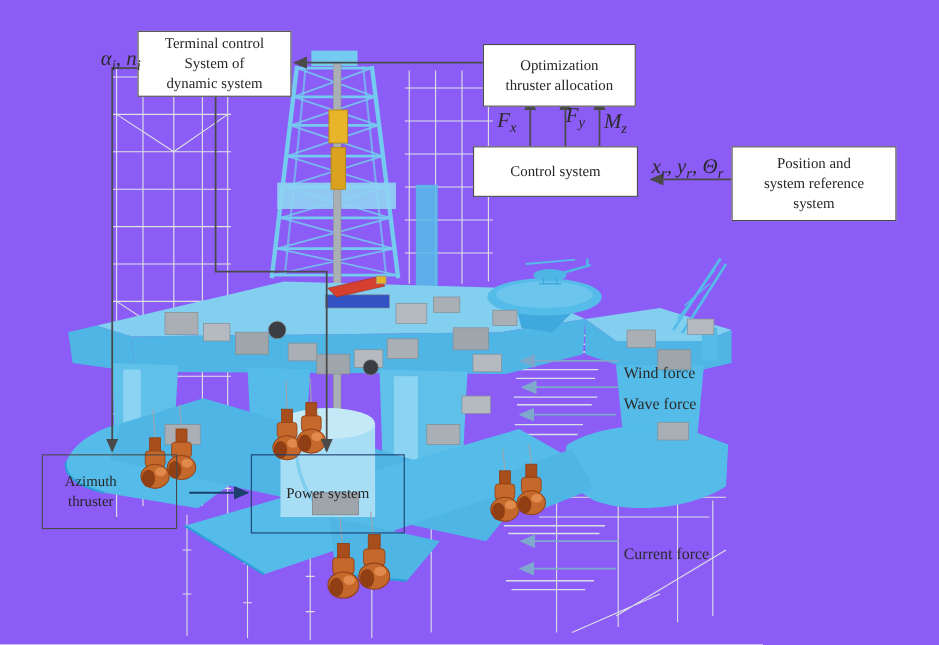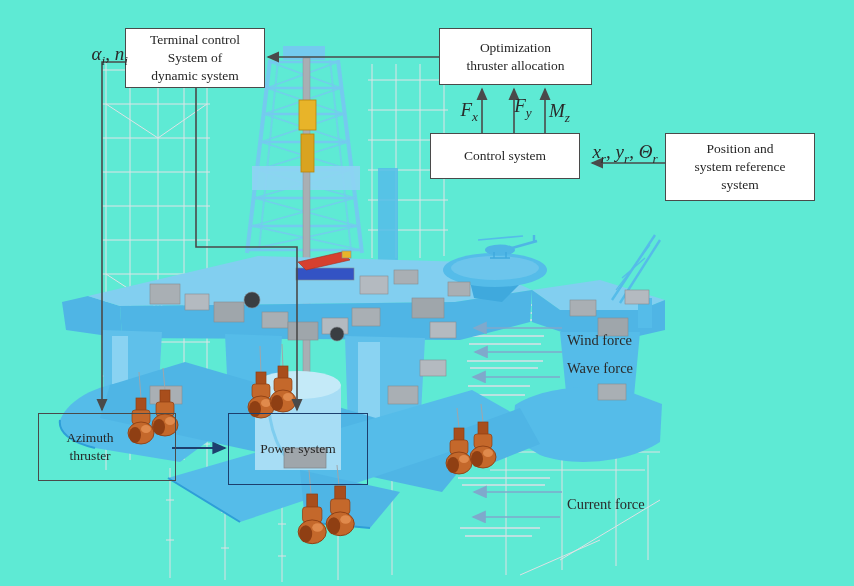--- a/index.html
+++ b/index.html
@@ -1,16 +1,16 @@
 <!DOCTYPE html>
 <html><head>
 <meta charset="utf-8">
 <style>
   html,body{margin:0;padding:0;background:#ffffff;}
-  .canvas{position:relative;width:854px;height:586px;background:#5eead4;overflow:hidden;
+  .canvas{position:relative;width:854px;height:586px;background:#8b5cf6;overflow:hidden;
           font-family:"Liberation Serif", serif;color:#1f1f1f;}
   .scene{position:absolute;left:0;top:0;}
   .fbox{position:absolute;border:1.5px solid #4a4a4a;background:#ffffff;
         display:flex;flex-direction:column;align-items:center;justify-content:center;
         text-align:center;font-size:13.5px;line-height:1.32;box-sizing:border-box;color:#262626;}
   .fbox.clear{background:transparent;}
   .fbox.navy{border-color:#1d3f6e;text-align:center;}
   .fbox span{display:block;}
   .lbl{position:absolute;font-size:14.5px;color:#2a2a2a;white-space:nowrap;}
   .math{position:absolute;font-size:19px;color:#2a2a2a;white-space:nowrap;}
@@ -197,46 +197,46 @@
       <path d="M560 517 H473" marker-end="url(#mBlue)"></path>
     </g>
   </svg>
 
   <div class="fbox" style="left:125px;top:28px;width:140px;height:60px;">
     <span>Terminal control</span>
     <span>System of</span>
     <span>dynamic system</span>
   </div>
 
-  <div class="fbox" style="left:439px;top:28px;width:153px;height:57px;text-align:right;">
+  <div class="fbox" style="left:439px;top:40px;width:139px;height:57px;text-align:right;">
     <span>Optimization</span>
     <span>thruster allocation</span>
   </div>
 
   <div class="fbox" style="left:430px;top:133px;width:150px;height:46px;">
     <span>Control system</span>
   </div>
 
   <div class="fbox" style="left:665px;top:133px;width:150px;height:68px;">
     <span>Position and</span>
     <span>system reference</span>
     <span>system</span>
   </div>
 
-  <div class="fbox clear" style="left:38px;top:413px;width:138px;height:68px;padding-right:34px;">
+  <div class="fbox clear" style="left:38px;top:413px;width:123px;height:68px;padding-right:34px;">
     <span>Azimuth</span>
     <span>thruster</span>
   </div>
 
   <div class="fbox clear navy" style="left:228px;top:413px;width:140px;height:72px;">
     <span>Power system</span>
   </div>
 
   <div class="math" style="left:76px;top:43px;width:52px;text-align:right;"><i>α</i><sub>i</sub><i>, n</i><sub>i</sub></div>
-  <div class="math" style="left:452px;top:99px;width:26px;text-align:right;"><i>F</i><sub>x</sub></div>
+  <div class="math" style="left:452px;top:99px;width:26px;"><i>F</i><sub>x</sub></div>
   <div class="math" style="left:510px;top:95px;width:26px;text-align:center;"><i>F</i><sub>y</sub></div>
   <div class="math" style="left:549px;top:100px;width:28px;"><i>M</i><sub>z</sub></div>
   <div class="math" style="left:584px;top:141px;width:82px;text-align:center;"><i>x</i><sub>r</sub><i>, y</i><sub>r</sub><i>, Θ</i><sub>r</sub></div>
 
   <div class="lbl" style="left:567px;top:332px;">Wind force</div>
   <div class="lbl" style="left:567px;top:360px;">Wave force</div>
   <div class="lbl" style="left:567px;top:496px;">Current force</div>
 
 </div>
 

